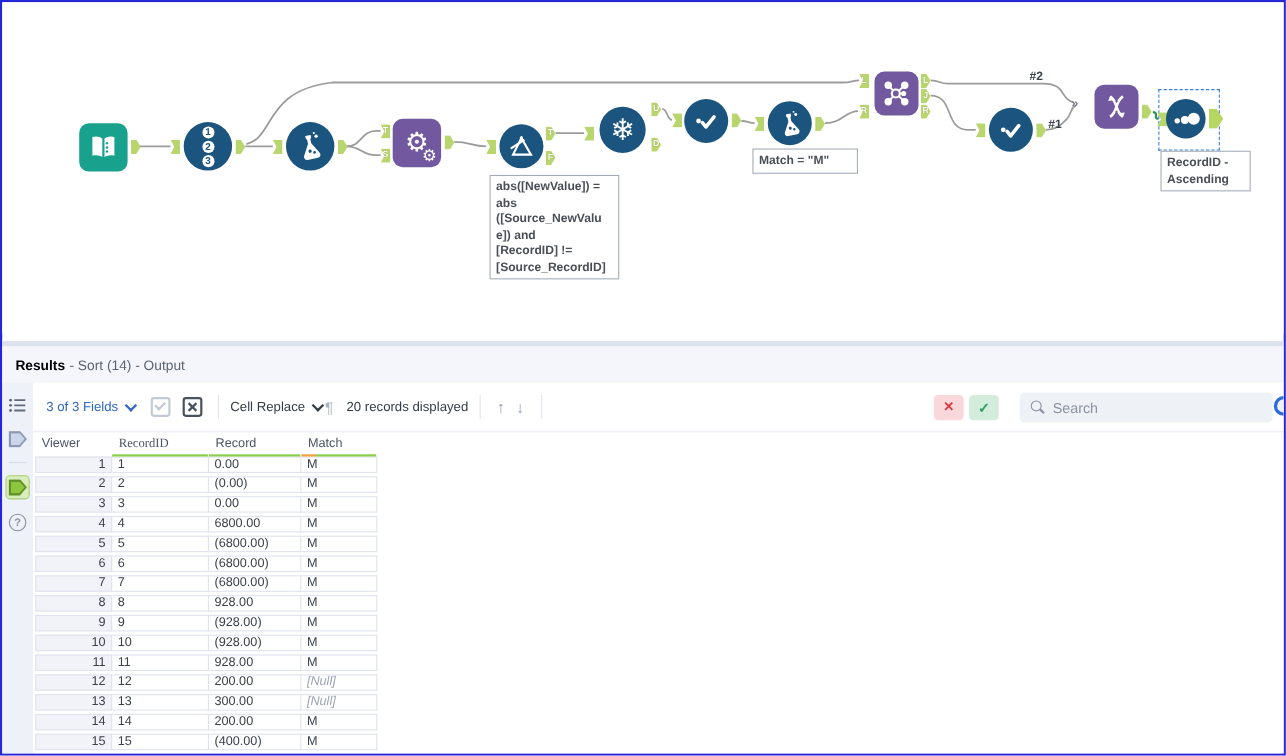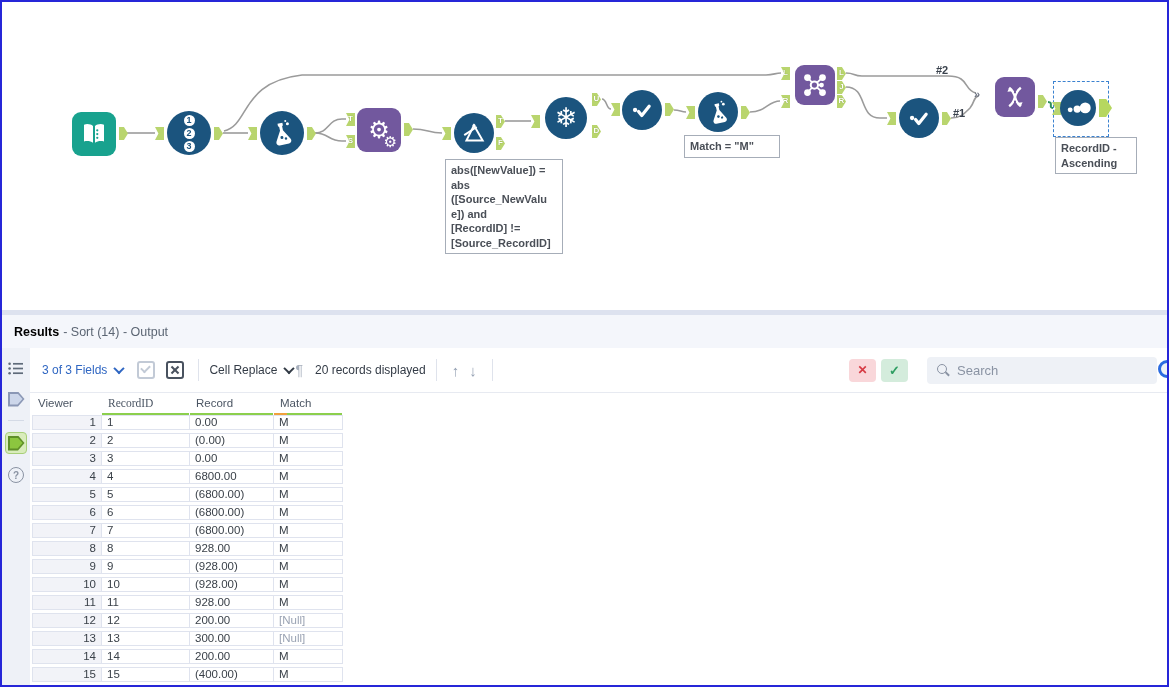--- a/index.html
+++ b/index.html
@@ -67,21 +67,21 @@
   .th{box-sizing:border-box;padding:0 6px;position:relative;height:21px;line-height:19px;cursor:pointer;}
   .th .ul{position:absolute;left:0;right:1px;bottom:0;height:2px;}
   .th.c0{width:70px;} .th.c1{width:88px;font-family:Liberation Serif, serif;} .th.c2{width:84px;} .th.c3{width:69px;}
   .ul-none{background:transparent;}
   .ul-green{background:#8ccf4d;}
   .ul-mixed{background:linear-gradient(90deg,#f0a13c 0 13px,#8ccf4d 13px);}
   .trow{display:flex;height:15px;margin-bottom:3px;}
   .tcell{box-sizing:border-box;border:1px solid #dfe3ee;border-left:none;padding:0 5px;line-height:13px;overflow:hidden;white-space:nowrap;}
   .tcell.c0{width:70px;border-left:1px solid #dfe3ee;background:#f2f3f8;text-align:right;}
   .tcell.c1{width:88px;} .tcell.c2{width:84px;} .tcell.c3{width:69px;}
-  .tcell.null{color:#9aa3b3;}
+  .tcell.null{color:#9aa3b3;font-style:italic;}
 
   
   .side-ic{width:22px;height:20px;display:flex;align-items:center;justify-content:center;cursor:pointer;flex:none;}
   .tag{position:relative;width:17px;height:15px;clip-path:polygon(0 0,62% 0,100% 50%,62% 100%,0 100%);background:#8a97b5;}
   .tag::after{content:"";position:absolute;inset:2px;clip-path:polygon(0 0,62% 0,100% 50%,62% 100%,0 100%);background:#ccd6ea;}
   .tag.green{background:#5f8f28;} .tag.green::after{background:#8cc63f;}
   .side-sel{width:22px;height:22px;background:#d9ecbc;border:1px solid #a8cf79;border-radius:4px;display:flex;align-items:center;justify-content:center;box-sizing:border-box;}
   .help{width:16px;height:16px;border:1.7px solid #8a93a3;border-radius:50%;color:#8a93a3;font-size:10px;font-weight:bold;
         display:flex;align-items:center;justify-content:center;box-sizing:border-box;}
 </style>

